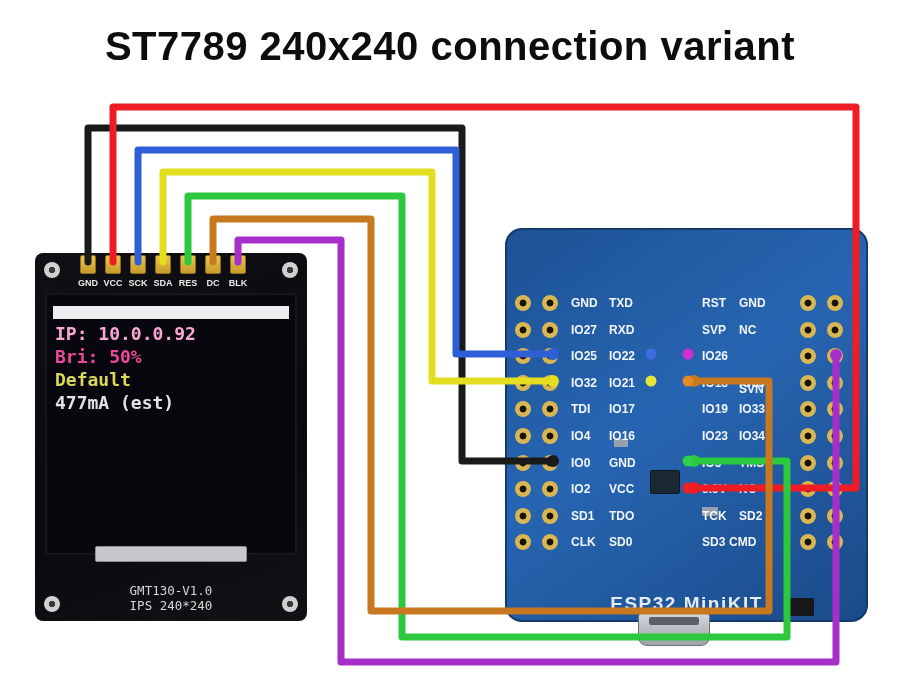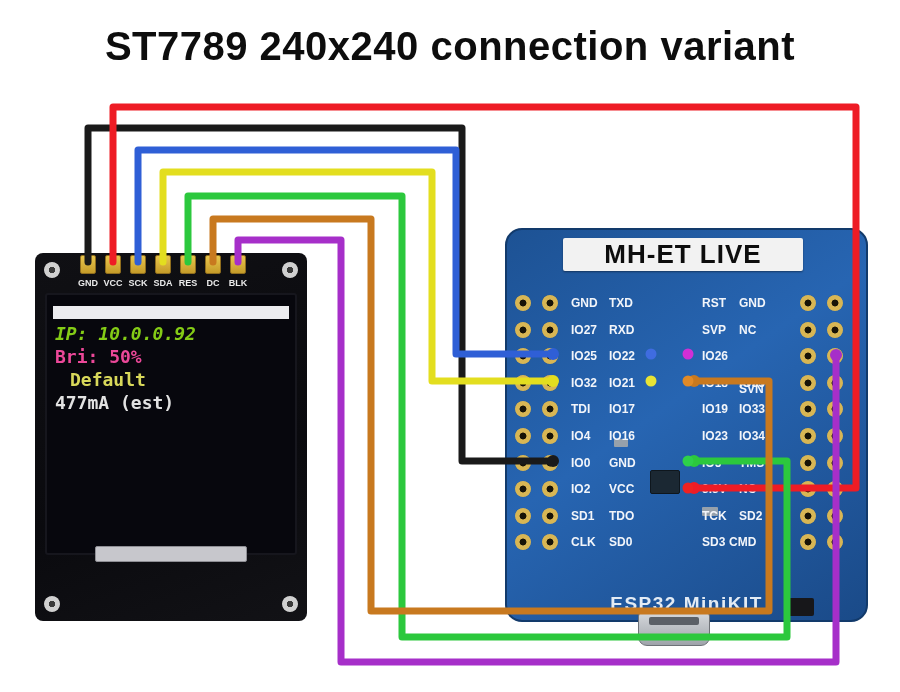--- a/index.html
+++ b/index.html
@@ -62,41 +62,44 @@
 
   <h1 class="title">ST7789 240x240 connection variant</h1>
 
   <div class="tft">
     <div class="hole h-tl"></div>
     <div class="hole h-tr"></div>
     <div class="hole h-bl"></div>
     <div class="hole h-br"></div>
     <div class="glass">
       <div class="white-bar"></div>
-      <div class="screen-text"><div style="color: #84cc16; font-style: italic;">IP: 10.0.0.92</div><div style="color: #ec4899;">Bri: 50%</div><div style="color: rgb(216, 216, 90); margin-left: 15px;">Default</div><div style="color: rgb(226, 226, 226);">477mA (est)</div></div>
+      <div class="screen-text"><div style="color: #f9a8d4;">IP: 10.0.0.92</div><div style="color: #ec4899;">Bri: 50%</div><div style="color: rgb(216, 216, 90);">Default</div><div style="color: rgb(226, 226, 226);">477mA (est)</div></div>
     </div>
     <div class="flex-strip"></div>
+    <div class="model-text">
+      <div>GMT130-V1.0</div>
+      <div>IPS 240*240</div>
+    </div>
   <div class="pin-pad" style="left: 45px;"></div>
       <div class="pin-label" style="left: 40px;">GND</div>
       <div class="pin-pad" style="left: 70px;"></div>
       <div class="pin-label" style="left: 65px;">VCC</div>
       <div class="pin-pad" style="left: 95px;"></div>
       <div class="pin-label" style="left: 90px;">SCK</div>
       <div class="pin-pad" style="left: 120px;"></div>
       <div class="pin-label" style="left: 115px;">SDA</div>
       <div class="pin-pad" style="left: 145px;"></div>
       <div class="pin-label" style="left: 140px;">RES</div>
       <div class="pin-pad" style="left: 170px;"></div>
       <div class="pin-label" style="left: 165px;">DC</div>
       <div class="pin-pad" style="left: 195px;"></div>
       <div class="pin-label" style="left: 190px;">BLK</div>
     </div>
 
   <div class="esp">
-    <div class="brand">MH-ET LIVE</div>
     <div class="smd smd1"></div>
     <div class="chip"></div>
     <div class="smd smd2"></div>
     <div class="board-name">ESP32 MiniKIT</div>
     <div class="usb">
       <div class="usb-slot"></div>
     </div>
     <div class="black-comp"></div>
   <div class="esp-hole" style="left: 8px; top: 65px;"></div>
       <div class="esp-hole" style="left: 8px; top: 91.6px;"></div>

